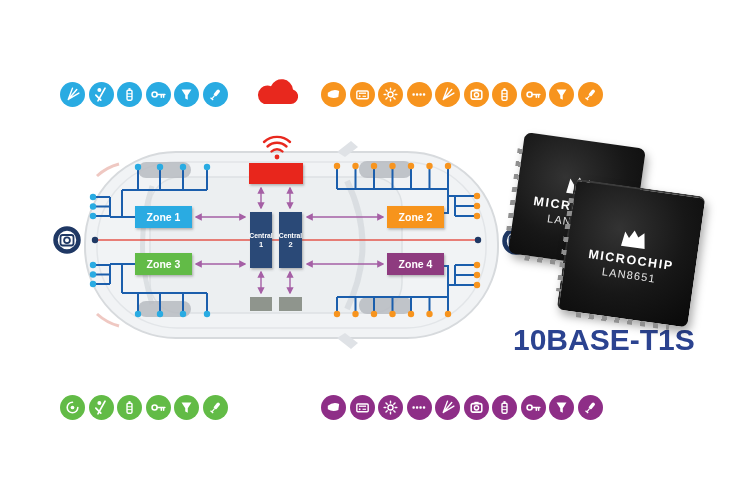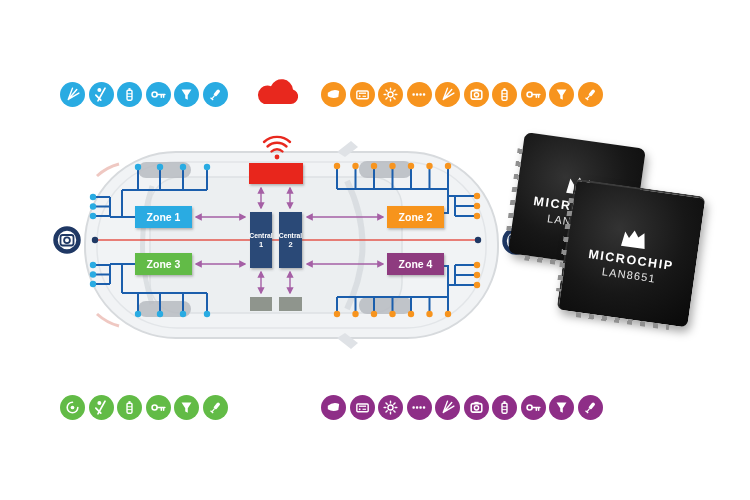--- a/index.html
+++ b/index.html
@@ -424,14 +424,15 @@
   <div class="chip chip2">
     <svg class="mlogo" viewBox="0 0 32 24">
       <polygon points="3,21 5.5,5 10.5,11.5 15.5,2.5 20.5,9.5 26.5,4 29,21" fill="#fff"></polygon>
     </svg>
     <div class="brand">MICROCHIP</div>
     <div class="part">LAN8651</div>
     <div class="pins pins-b"></div>
     <div class="pins pins-l"></div>
   </div>
 
+  <div class="headline">10BASE-T1S</div>
 
 </div>
 
 </body></html>

